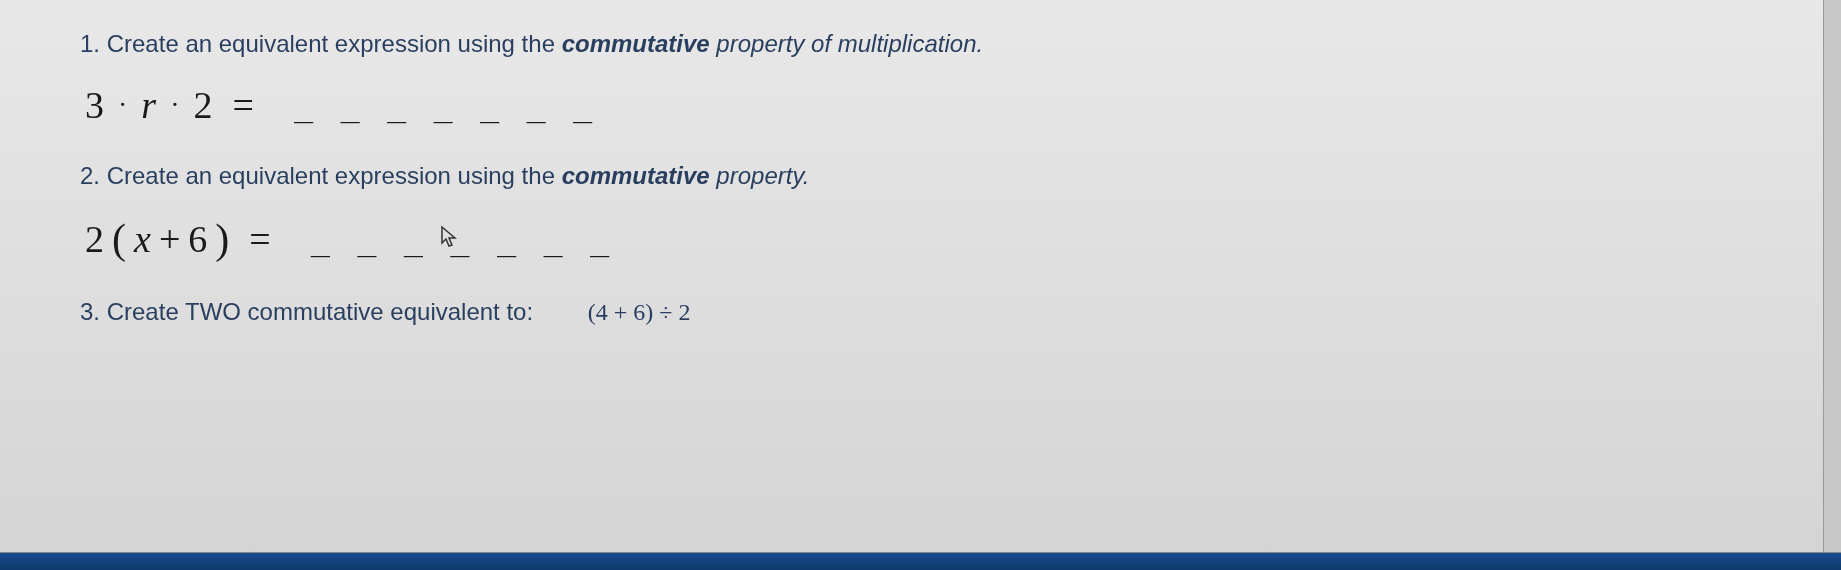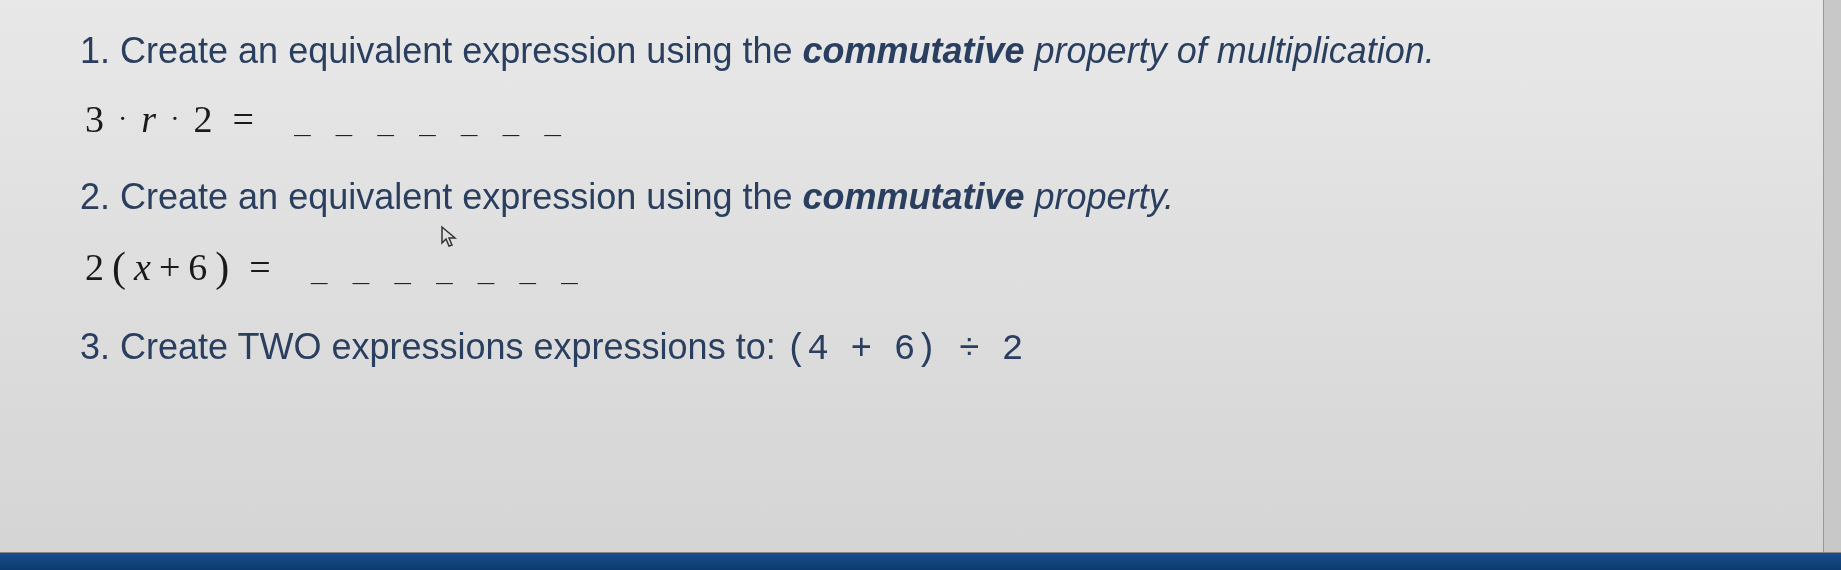--- a/index.html
+++ b/index.html
@@ -13,21 +13,21 @@
       background: linear-gradient(to bottom, #e8e8e8 0%, #dedede 50%, #d4d4d4 100%);
       font-family: Georgia, 'Times New Roman', serif;
       padding: 30px 80px;
       color: #2a3f5f;
       position: relative;
     }
     .problem {
       margin-bottom: 35px;
     }
     .prompt {
-      font-size: 36px;
+      font-size: 24px;
       color: #2a3f5f;
       margin-bottom: 25px;
       font-family: 'Segoe UI', Arial, sans-serif;
     }
     .prompt .num {
       font-family: 'Segoe UI', Arial, sans-serif;
     }
     .bold-italic {
       font-weight: bold;
       font-style: italic;
@@ -56,29 +56,30 @@
       padding: 0 6px;
     }
     .equals {
       padding: 0 12px;
     }
     .blank {
       letter-spacing: 4px;
       font-weight: normal;
       color: #1a1a1a;
       font-family: monospace;
-      font-size: 28px;
+      font-size: 32px;
       margin-left: 20px;
     }
     .paren {
       font-size: 42px;
       vertical-align: middle;
     }
     .inline-math {
-      font-family: Liberation Mono, monospace;
+      font-family: Liberation Serif, serif;
+      margin-left: 48px;
     }
     .cursor-icon {
       position: absolute;
       top: 225px;
       left: 440px;
       font-size: 22px;
       color: #333;
     }
     .bottom-bar {
       position: absolute;
@@ -131,21 +132,21 @@
     <span>6</span>
       <span class="paren">)</span>
     <span class="equals">=</span>
     <span class="blank">_ _ _ _ _ _ _</span>
   </div>
 </div>
 
 <div class="problem">
   <div class="prompt">
     <span class="num">3.</span>
-    <span>Create </span><span class="underline">TWO</span><span> expressions expressions to: </span><span class="inline-math">(4 + 6) ÷ 2</span>
+    <span>Create </span><span class="underline">TWO</span><span> commutative equivalent to: </span><span class="inline-math">(4 + 6) ÷ 2</span>
   </div>
 </div>
 
 <div class="cursor-icon">
   <svg width="18" height="24" viewBox="0 0 18 24">
     <path d="M2 2 L2 18 L6 14 L9 21 L12 20 L9 13 L15 13 Z" fill="none" stroke="#333" stroke-width="1.5"></path>
   </svg>
 </div>
 
 <div class="right-edge"></div>

